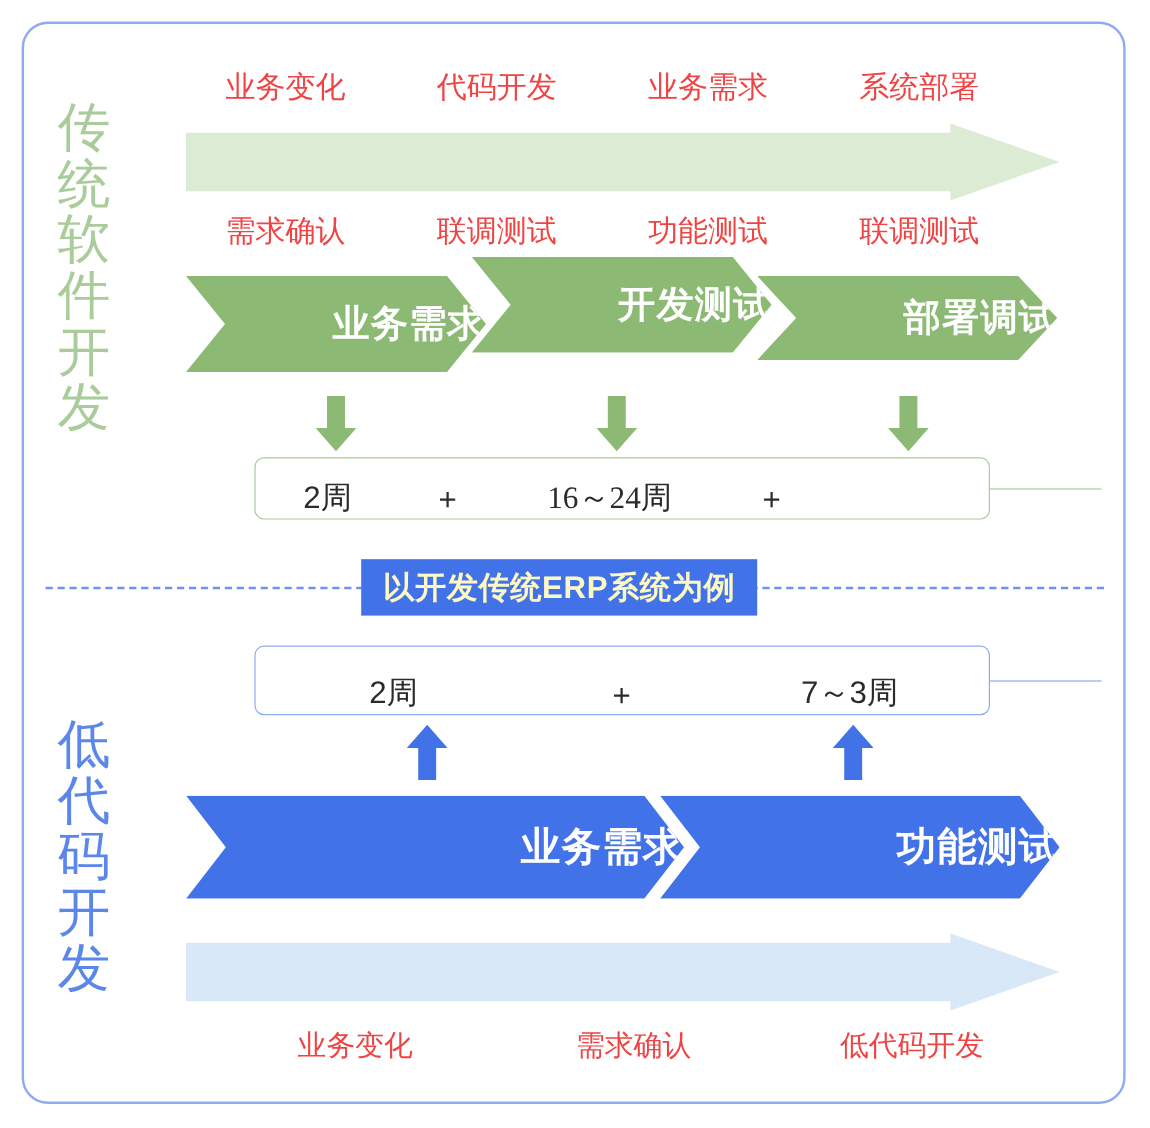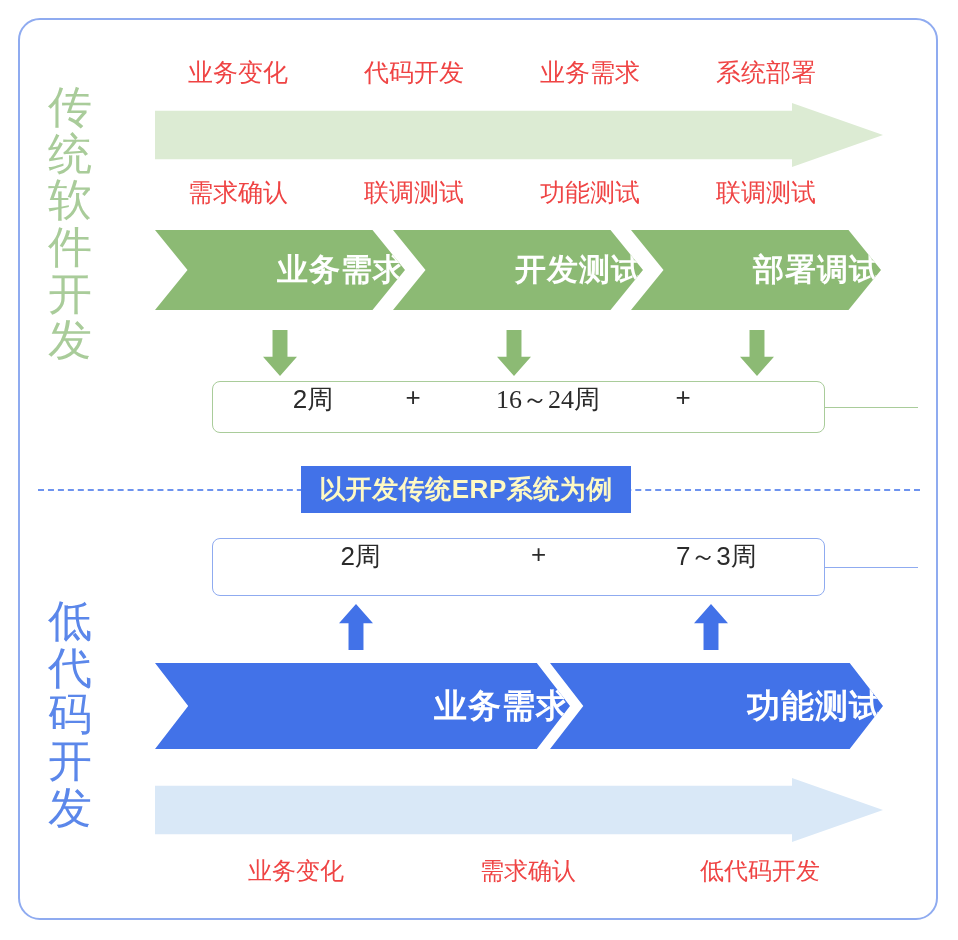--- a/index.html
+++ b/index.html
@@ -98,22 +98,22 @@
     color: #ffffff;
     font-size: 31px;
     font-weight: 700;
     letter-spacing: 1px;
     clip-path: polygon(0 0, 87% 0, 100% 50%, 87% 100%, 0 100%, 13% 50%);
   }
   .chevron.green { background: #8cba74; }
   .chevron.blue  { background: #4272e8; }
 
   #chevron-green-1 { left: 155px; top: 230px; width: 250px; height: 80px; }
-  #chevron-green-2 { left: 393px; top: 230px; width: 250px; height: 80px; font-family: Liberation Serif, serif; }
-  #chevron-green-3 { left: 631px; top: 230px; width: 250px; height: 80px; }
+  #chevron-green-2 { left: 393px; top: 214px; width: 250px; height: 80px; font-family: Liberation Serif, serif; }
+  #chevron-green-3 { left: 631px; top: 230px; width: 250px; height: 70px; }
 
   #chevron-blue-1  { left: 155px; top: 663px; width: 415px; height: 86px;
                      clip-path: polygon(0 0, 92% 0, 100% 50%, 92% 100%, 0 100%, 8% 50%); }
   #chevron-blue-2  { left: 550px; top: 663px; width: 333px; height: 86px;
                      clip-path: polygon(0 0, 90% 0, 100% 50%, 90% 100%, 0 100%, 10% 50%); }
   #chevron-blue-1 .chevron-label, #chevron-blue-2 .chevron-label { font-size: 33px; }
 
   
   .tick-arrow-down {
     position: absolute;
@@ -134,27 +134,26 @@
     clip-path: polygon(50% 0, 100% 42%, 72% 42%, 72% 100%, 28% 100%, 28% 42%, 0 42%);
   }
   #tick-up-1 { left: 339px; top: 604px; }
   #tick-up-2 { left: 694px; top: 604px; }
 
   
   .duration-box {
     position: absolute;
     box-sizing: border-box;
     display: flex;
-    align-items: flex-start;
+    align-items: flex-end;
     background: #ffffff;
     border-radius: 8px;
     font-size: 26px;
     color: #2b2b2b;
     white-space: nowrap;
-    padding-left: 40px;
   }
   #duration-box-traditional {
     left: 212px; top: 381px; width: 613px; height: 52px;
     border: 1.6px solid #a9cc9a;
   }
   #duration-box-lowcode {
     left: 212px; top: 538px; width: 613px; height: 58px;
     border: 1.6px solid #8fabf0;
   }
   .duration-cell { display: inline-block; text-align: center; }

